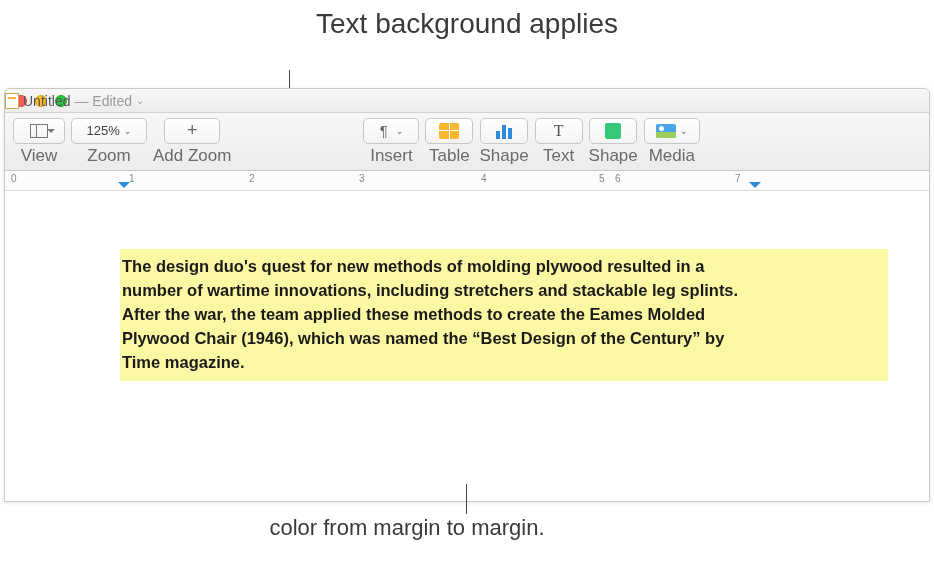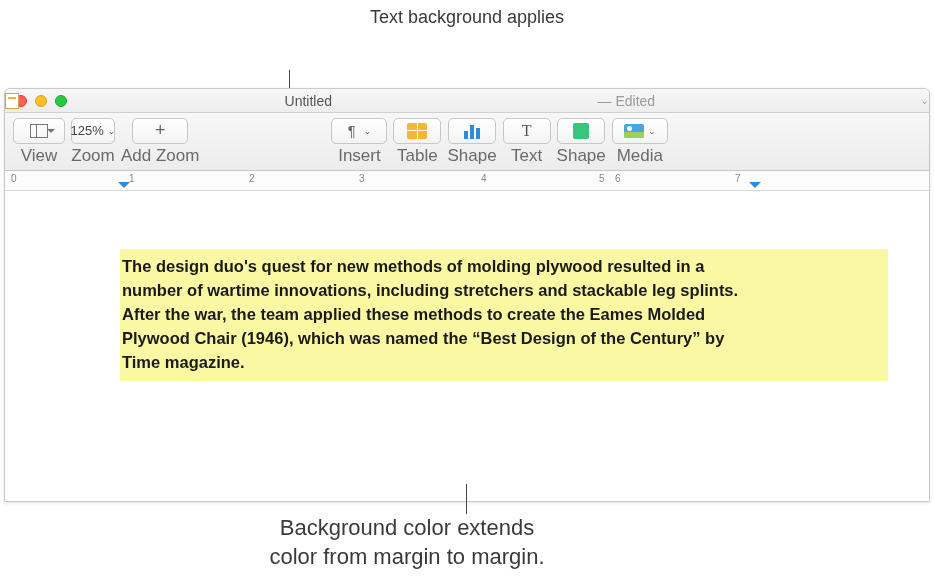--- a/index.html
+++ b/index.html
@@ -6,21 +6,21 @@
   body {
     font-family: -apple-system, "Helvetica Neue", Helvetica, Arial, sans-serif;
     background: #fff;
     width: 934px;
     height: 577px;
     overflow: hidden;
     position: relative;
   }
   .callout-top {
     text-align: center;
-    font-size: 18px;
+    font-size: 28px;
     color: #3a3a3a;
     line-height: 1.3;
     padding-top: 6px;
   }
   .callout-line-top {
     position: absolute;
     left: 289px;
     top: 70px;
     width: 1px;
     height: 173px;
@@ -46,21 +46,21 @@
     align-items: center;
   }
   .traffic { display: flex; gap: 8px; padding-left: 10px; }
   .dot { width: 12px; height: 12px; border-radius: 50%; }
   .dot.red { background:#ff5f57; border:1px solid #e24238;}
   .dot.yellow{ background:#ffbd2e; border:1px solid #e1a117;}
   .dot.green{ background:#28c940; border:1px solid #1ba92e;}
   .title-wrap {
     position:absolute; left:0; right:0; text-align:center;
     font-size:14px; color:#6f6f6f;
-    display:flex; justify-content:space-between; align-items:center; gap:4px;
+    display:flex; justify-content:flex-start; align-items:center; gap:4px;
     pointer-events:none;
   }
   .title-wrap .docicon { width:14px;height:16px;background:#fff;border:1px solid #cfa74a;display:inline-block;position:relative;}
   .title-wrap .docicon:before{content:"";position:absolute;top:3px;left:2px;right:2px;height:2px;background:#f2b23d;}
   .title-main{color:#555;}
   .title-edited{color:#9a9a9a;}
   .title-chev{color:#9a9a9a;font-size:10px;}
   .toolbar {
     height: 58px;
     background: linear-gradient(#f7f7f7,#ececec);
@@ -161,21 +161,21 @@
   </div>
 
   <div class="toolbar">
     <div class="tgroup">
       <div class="tbtn" style="width:52px;">
         <span class="icon-view"></span>
       </div>
       <div class="tlabel">View</div>
     </div>
     <div class="tgroup">
-      <div class="tbtn" style="width:44px;">
+      <div class="tbtn" style="width:76px;">
         <span>125%</span>
         <span class="zoom-chev">⌄</span>
       </div>
       <div class="tlabel">Zoom</div>
     </div>
     <div class="tgroup">
       <div class="tbtn" style="width:56px;">
         <span class="icon-plus">+</span>
       </div>
       <div class="tlabel">Add Zoom</div>
@@ -249,16 +249,15 @@
         <span>The design duo's quest for new methods of molding plywood resulted in a number of wartime innovations, including stretchers and stackable leg splints. After the war, the team applied these methods to create the Eames Molded Plywood Chair (1946), which was named the “Best Design of the Century” by Time magazine.</span>
       </p>
     </div>
   </div>
 
 </div>
 
 <div class="callout-line-bot"></div>
 <div class="callout-bot">
   <div class="callout-bot-inner">
-    <div>Background color extends</div>
     <div>color from margin to margin.</div>
   </div>
 </div>
 
 </body></html>

